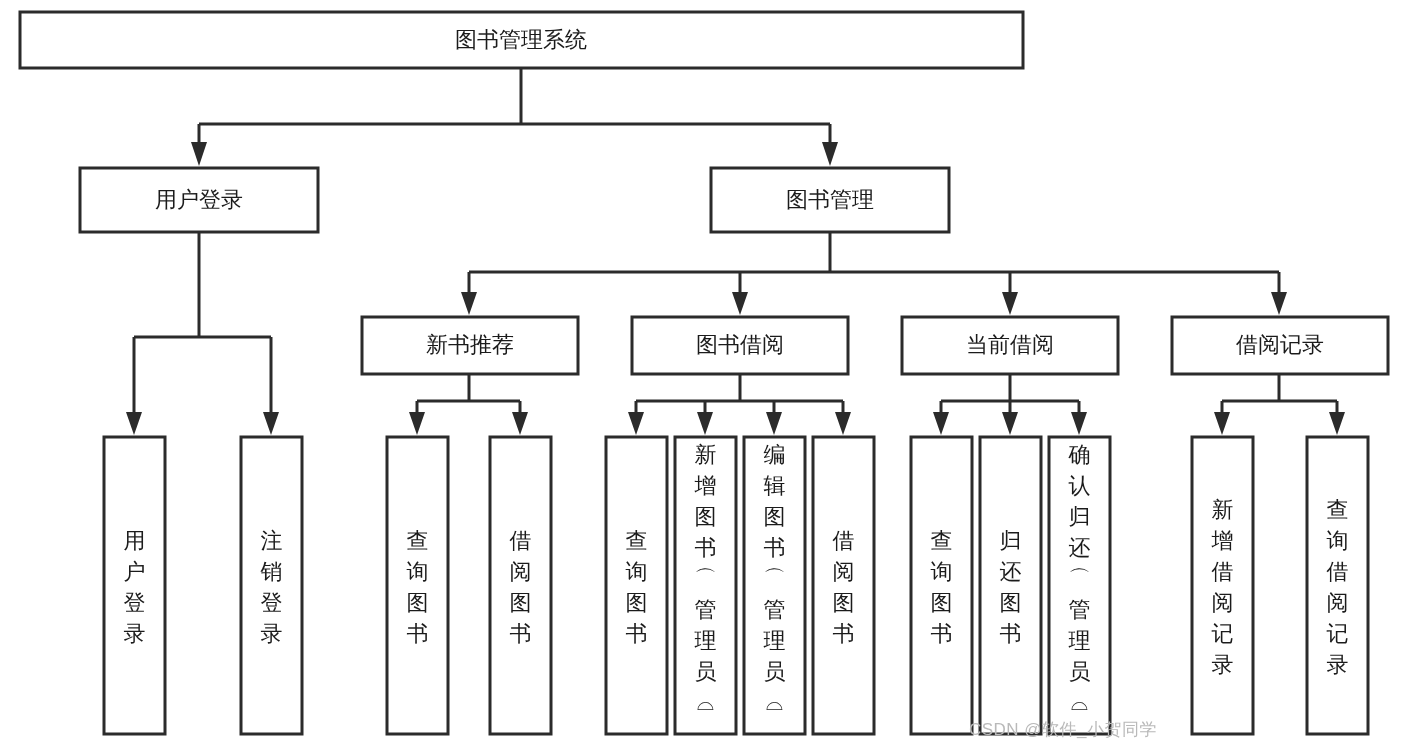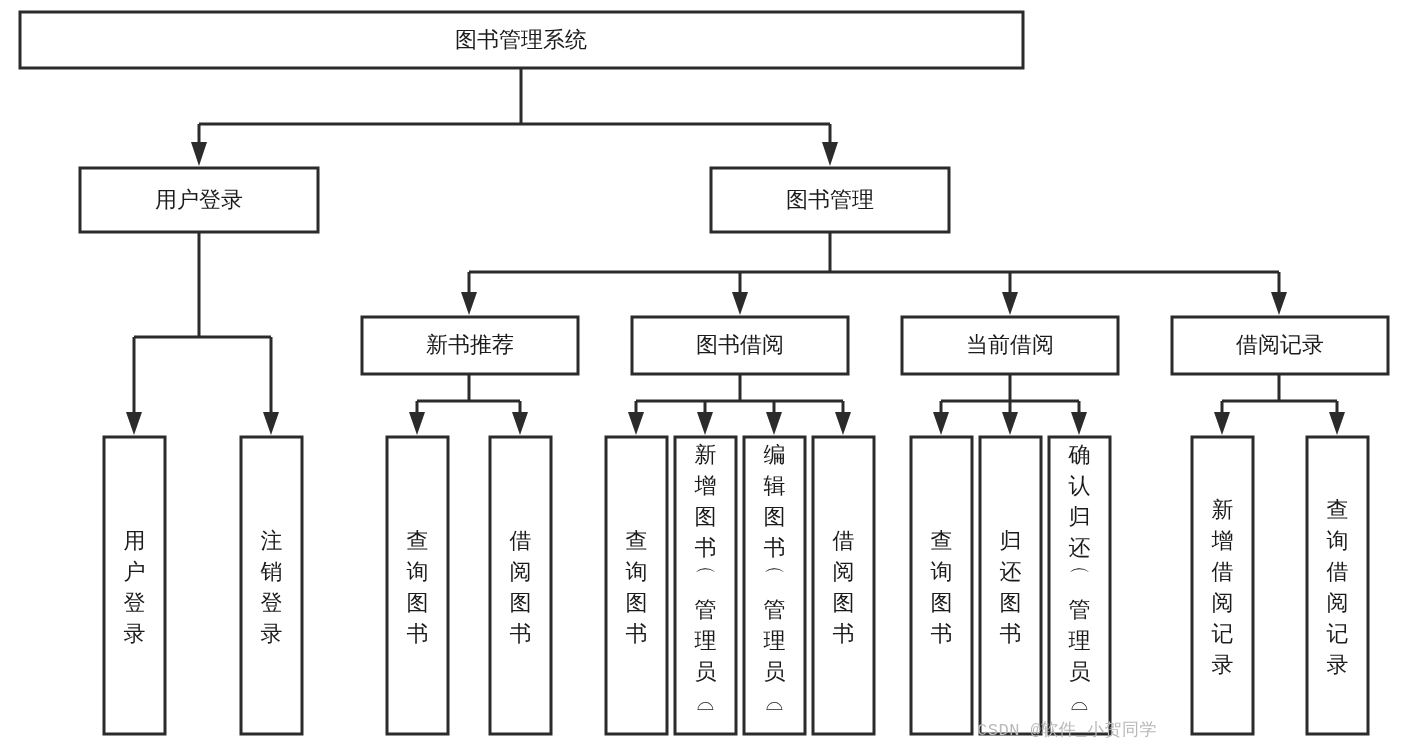--- a/index.html
+++ b/index.html
@@ -51,21 +51,21 @@
   .node-label-v {
     font-family: "Liberation Sans", "DejaVu Sans", sans-serif;
     font-size: 22px;
     fill: #1b1b1b;
     text-anchor: middle;
   }
   .watermark-text {
     position: absolute;
     right: 14px;
     bottom: 6px;
-    font-family: Liberation Mono, monospace;
+    font-family: Liberation Sans, sans-serif;
     font-size: 17px;
     color: #b9b9b9;
     white-space: nowrap;
     letter-spacing: 0.5px;
     user-select: none;
     margin-left: 48px;
   }
 </style>
 </head>
 <body>

